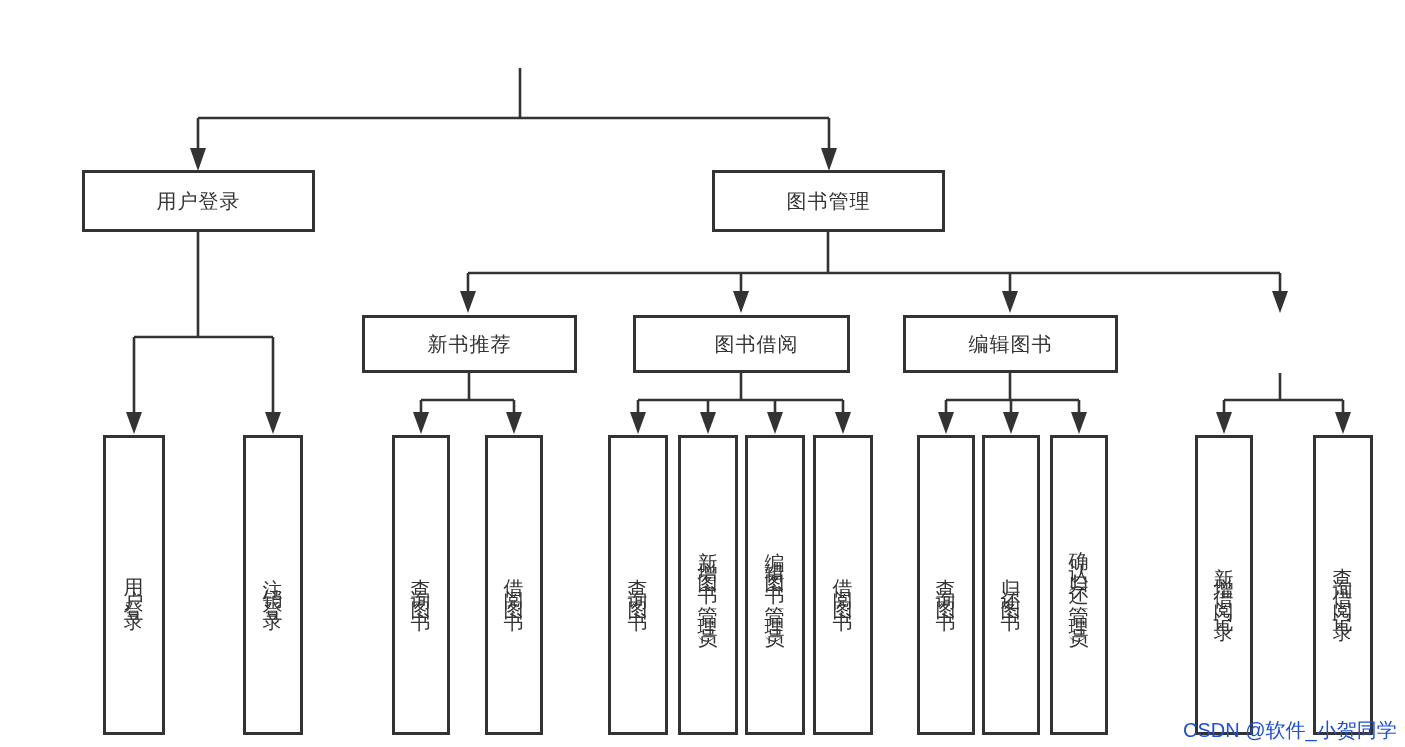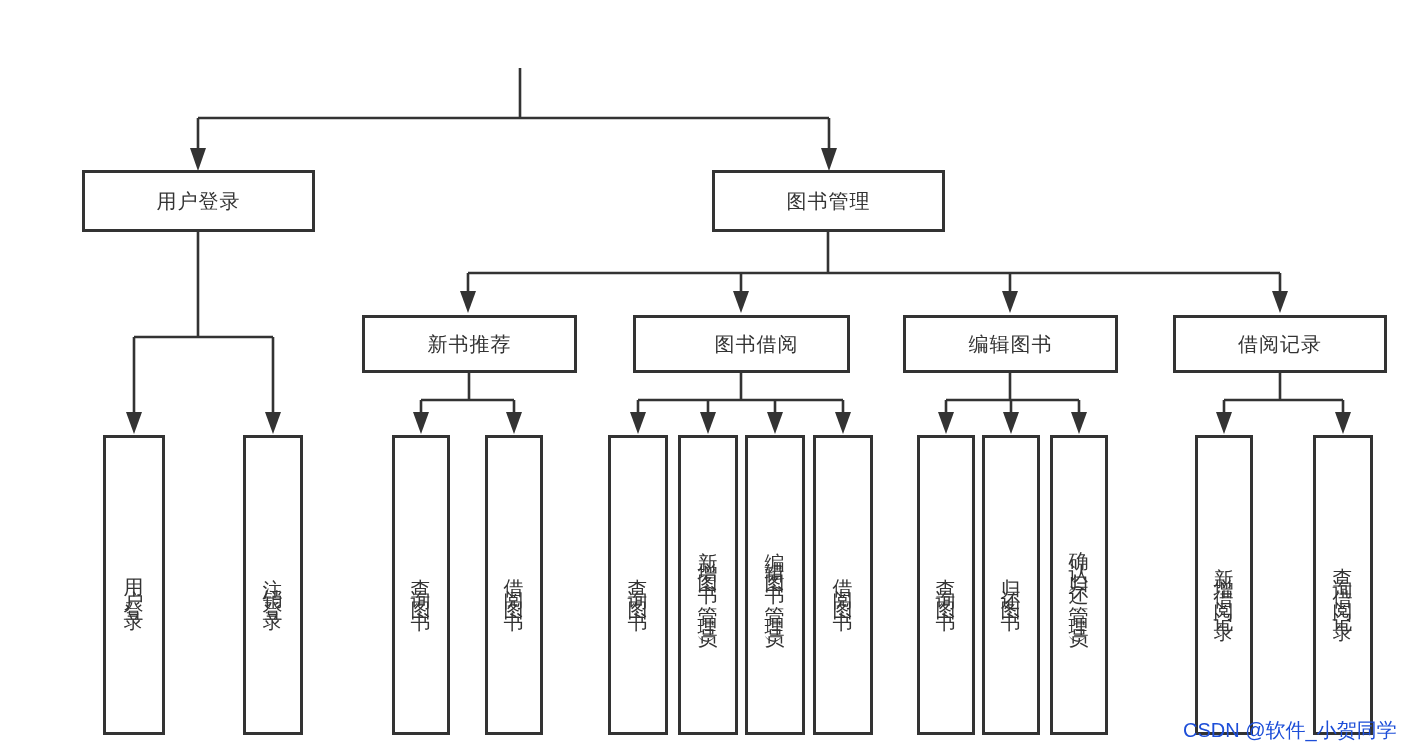--- a/index.html
+++ b/index.html
@@ -100,23 +100,20 @@
 
   <div class="node h" style="left:362px;top:315px;width:215px;height:58px;">
     <span>新书推荐</span>
   </div>
   <div class="node h" style="left:633px;top:315px;width:217px;height:58px;padding-left:30px;">
     <span>图书借阅</span>
   </div>
   <div class="node h" style="left:903px;top:315px;width:215px;height:58px;">
     <span>编辑图书</span>
   </div>
-  <div class="node h" style="left:1173px;top:315px;width:214px;height:58px;">
-    <span>借阅记录</span>
-  </div>
 
   <div class="node v" style="left:103px;top:435px;width:62px;height:300px;">
     <span>用户登录</span>
   </div>
   <div class="node v" style="left:243px;top:435px;width:60px;height:300px;">
     <span>注销登录</span>
   </div>
   <div class="node v" style="left:392px;top:435px;width:58px;height:300px;">
     <span>查询图书</span>
   </div>

